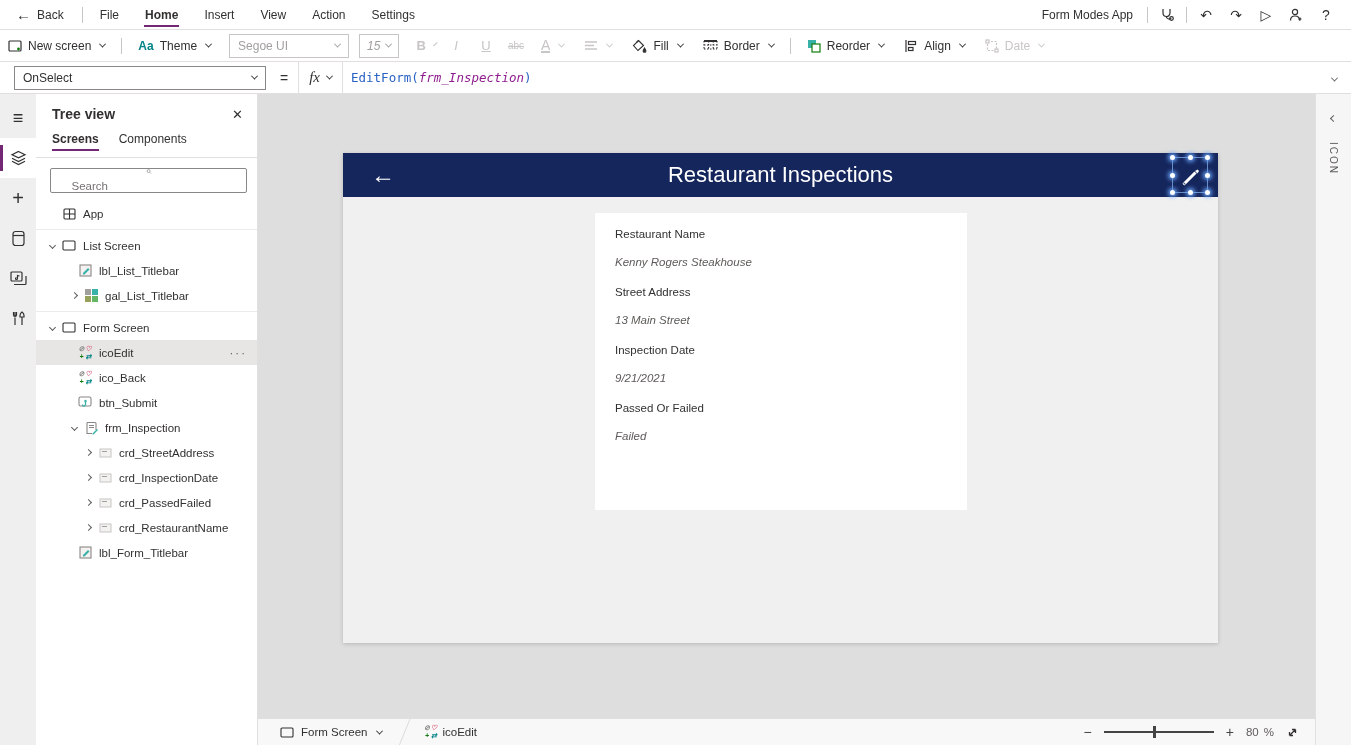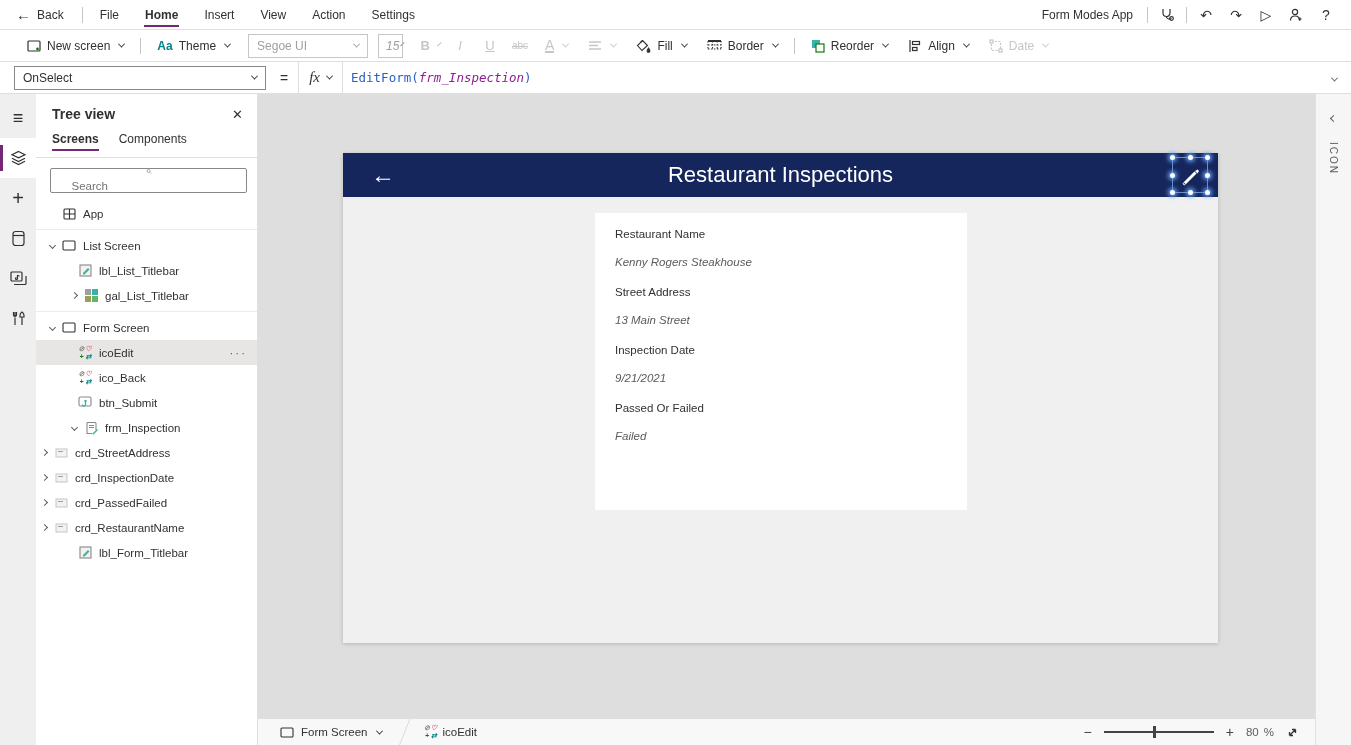--- a/index.html
+++ b/index.html
@@ -13,27 +13,27 @@
   .vsep { width:1px; height:16px; background:#c8c6c4; margin:0 4px; }
   .menu-items { display:flex; align-items:center; }
   .menu-item { padding:0 13px; height:30px; line-height:30px; cursor:pointer; position:relative; }
   .menu-item.active { font-weight:bold; }
   .menu-item.active::after { content:""; position:absolute; left:12px; right:12px; bottom:3px; height:2px; background:#742774; }
   .menubar-right { margin-left:auto; display:flex; align-items:center; gap:0; padding-right:10px; }
   .appname { color:#323130; margin-right:10px; }
   .mb-icon { width:30px; height:30px; display:flex; align-items:center; justify-content:center; font-size:14px; color:#323130; cursor:pointer; }
 
   
-  .ribbon { position:absolute; top:30px; left:0; right:0; height:32px; background:#fff; border-bottom:1px solid #e1dfdd; display:flex; align-items:center; padding-left:19px; gap:4px; }
+  .ribbon { position:absolute; top:30px; left:0; right:0; height:32px; background:#fff; border-bottom:1px solid #e1dfdd; display:flex; align-items:center; padding-left:0; gap:4px; }
   .rb-btn { display:flex; align-items:center; gap:6px; padding:0 8px; height:26px; cursor:pointer; white-space:nowrap; }
   .rb-btn.dis { color:#c8c6c4; cursor:default; }
   .chev { display:inline-block; width:5px; height:5px; border-right:1.2px solid currentColor; border-bottom:1.2px solid currentColor; transform:rotate(45deg) translate(-1px,-1px); margin-left:3px; }
   .chev-left { transform:rotate(135deg); margin:0; }
   .fontbox { width:120px; height:24px; border:1px solid #c8c6c4; display:flex; align-items:center; justify-content:space-between; padding:0 8px; color:#a19f9d; margin:0 6px; cursor:default; }
-  .sizebox { width:25px; height:24px; border:1px solid #c8c6c4; display:flex; align-items:center; justify-content:space-between; padding:0 7px; color:#a19f9d; margin-right:10px; cursor:default;font-style:italic; }
+  .sizebox { width:40px; height:24px; border:1px solid #c8c6c4; display:flex; align-items:center; justify-content:space-between; padding:0 7px; color:#a19f9d; margin-right:10px; cursor:default;font-style:italic; }
   .fmt { font-size:13px; width:26px; justify-content:center; }
   .fmt-u { text-decoration:underline; }
   .fmt-i { font-style:italic; }
   .fmt-s { font-size:10px; text-decoration:line-through; }
   .fontcolor { border-bottom:2px solid #c8c6c4; line-height:12px; }
   .theme-glyph { color:#038387; font-weight:bold; font-size:12px; }
 
   
   .fxbar { position:absolute; top:62px; left:0; right:0; height:32px; background:#fff; border-bottom:1px solid #e1dfdd; display:flex; align-items:center; }
   .prop-select { width:252px; height:24px; border:1px solid #8a8886; margin-left:14px; display:flex; align-items:center; justify-content:space-between; padding:2px 8px; background:#fff; cursor:pointer; }
@@ -70,21 +70,21 @@
   .trow { height:25px; display:flex; align-items:center; font-size:11.5px; cursor:pointer; position:relative; }
   .trow.sel { background:#e8e6e4; }
   .trow .exp { width:16px; display:flex; align-items:center; justify-content:center; color:#605e5c; flex:none; }
   .trow .exp .chev { margin:0; }
   .exp .open { transform:rotate(45deg); }
   .exp .closed { transform:rotate(-45deg); }
   .trow .ticon { width:18px; display:flex; align-items:center; justify-content:center; margin-right:5px; flex:none; }
   .trow .more { position:absolute; right:10px; letter-spacing:2px; color:#605e5c; }
   .lvl0 { padding-left:8px; }
   .lvl1 { padding-left:30px; }
-  .lvl2 { }
+  .lvl2 { padding-left:44px; }
   .sep-row { height:1px; background:#edebe9; margin:3px 0; }
   .ico-multi { display:grid; grid-template-columns:7px 7px; grid-template-rows:8px 8px; font-size:7px; line-height:8px; text-align:center; font-weight:bold; }
   .m1{color:#8a8886;} .m2{color:#d95d77;} .m3{color:#107c10;} .m4{color:#038387;}
   .gal-icon { display:grid; grid-template-columns:6px 6px; grid-template-rows:6px 6px; gap:1px; }
   .gal-icon i { display:block; }
   .g1{background:#a19f9d;} .g2{background:#38b2a8;} .g3{background:#98a15c;} .g4{background:#63b663;}
 
   
   .canvas { flex:1; background:#dedede; position:relative; overflow:hidden; }
   .artboard { position:absolute; left:85px; top:59px; width:875px; height:490px; background:#f0f0f0; box-shadow:0 1px 4px rgba(0,0,0,.18); }

